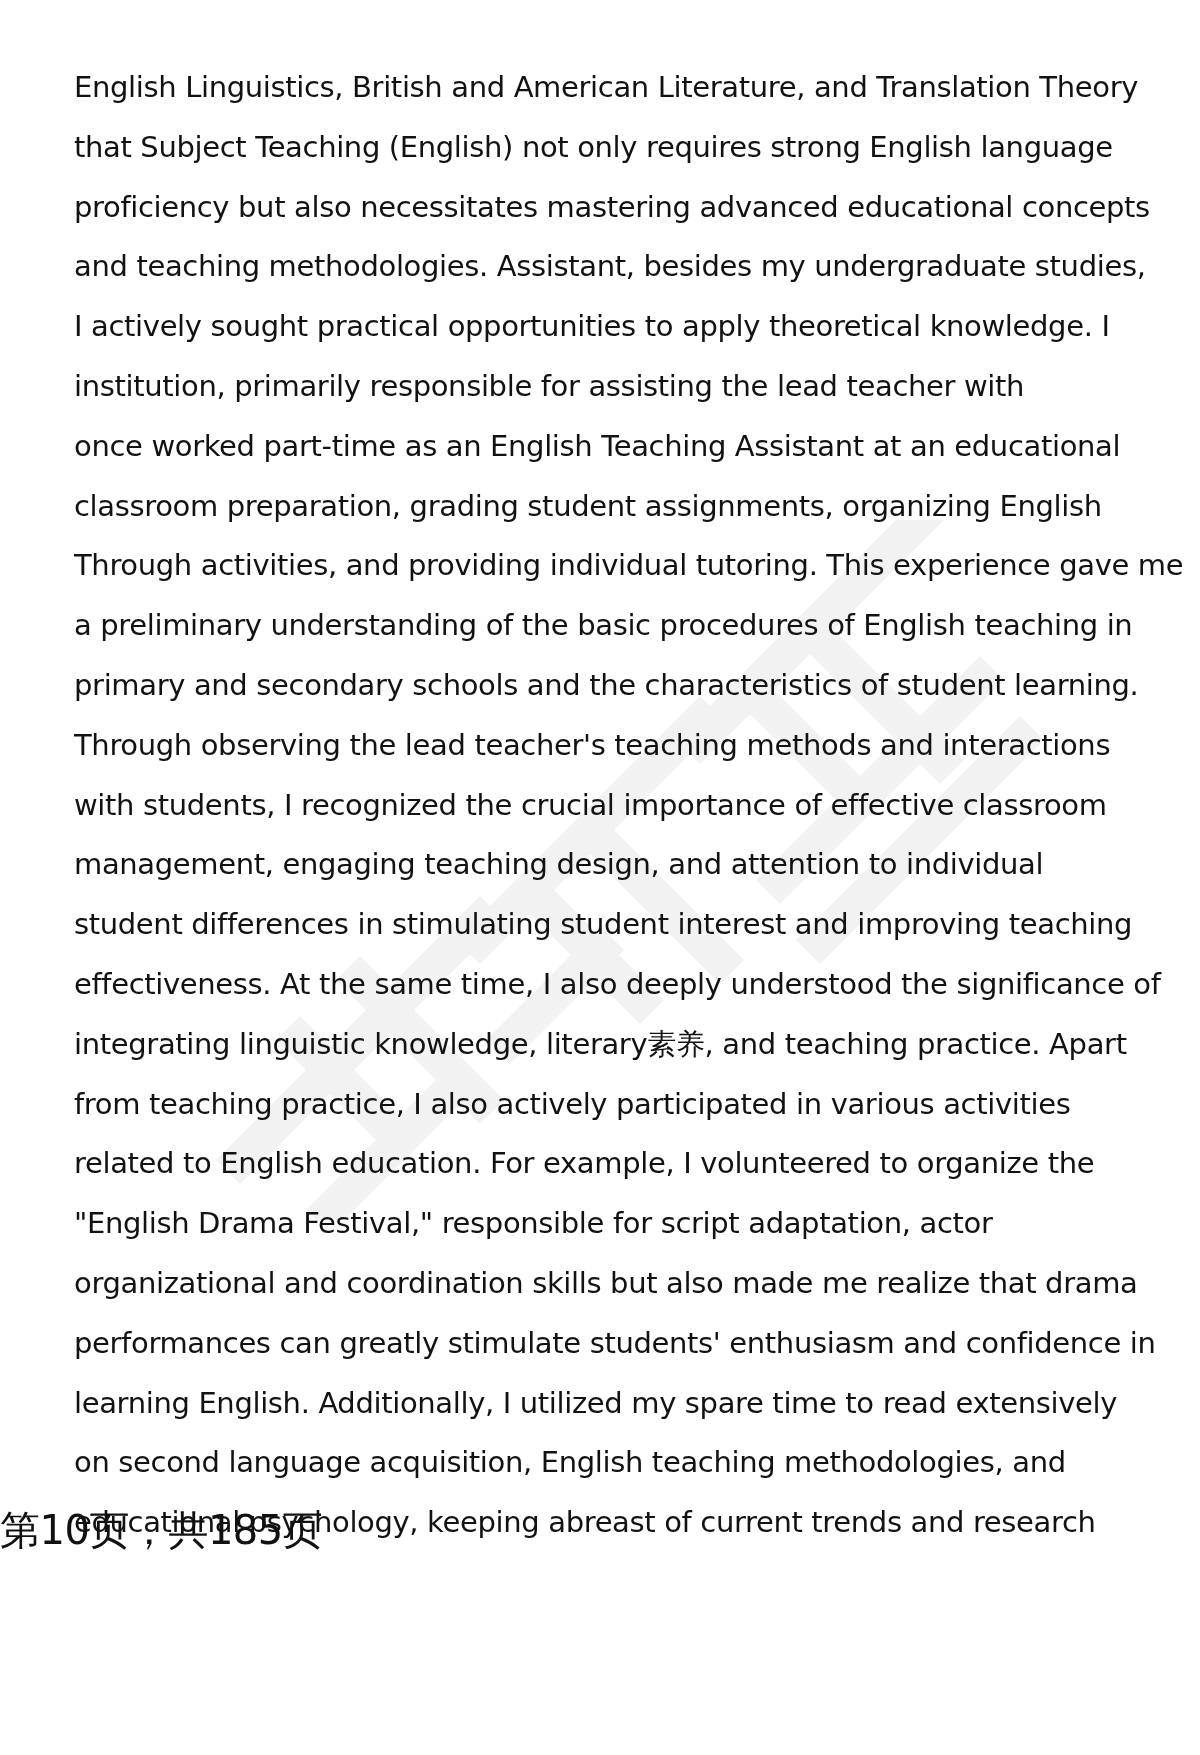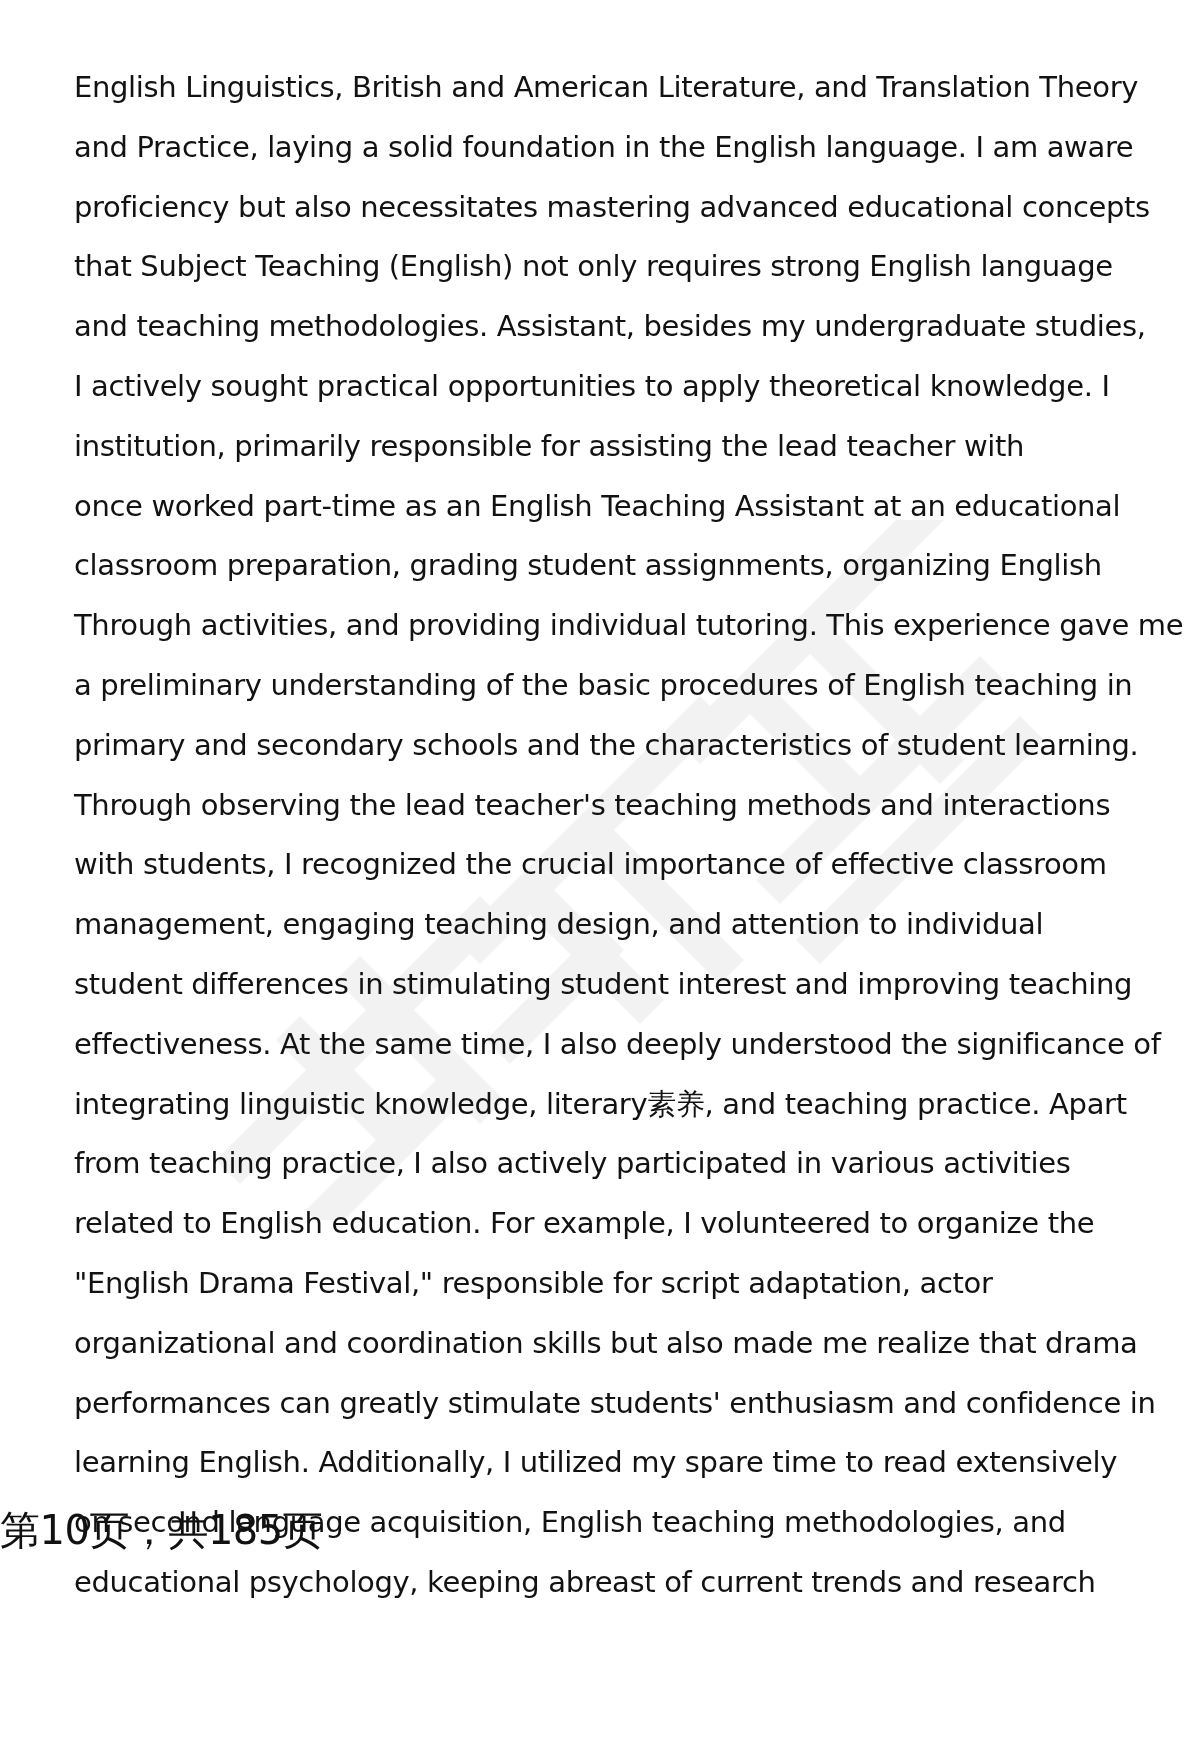--- a/index.html
+++ b/index.html
@@ -67,23 +67,22 @@
       <path d="M60 640 L300 400 M120 520 L220 620 M180 460 L300 580"></path>
       <path d="M300 420 L520 200 M360 380 L460 480 M420 320 L540 440"></path>
       <path d="M520 220 L760 -20 M580 180 L680 280 M640 120 L760 240"></path>
       <path d="M150 690 L260 580 M330 520 L420 430"></path>
       <path d="M600 360 L800 160 M640 420 L840 220"></path>
     </g>
   </svg>
 
   <div class="body-text">
     <span class="line">English Linguistics, British and American Literature, and Translation Theory</span>
-    <span class="line">and Practice, laying a solid foundation in the English language. I am aware</span>
+    <span class="line">that Subject Teaching (English) not only requires strong English language</span>
     <span class="line">proficiency but also necessitates mastering advanced educational concepts</span>
-    <span class="line">that Subject Teaching (English) not only requires strong English language</span>
     <span class="line">and teaching methodologies. Assistant, besides my undergraduate studies,</span>
     <span class="line">I actively sought practical opportunities to apply theoretical knowledge. I</span>
     <span class="line">institution, primarily responsible for assisting the lead teacher with</span>
     <span class="line">once worked part-time as an English Teaching Assistant at an educational</span>
     <span class="line">classroom preparation, grading student assignments, organizing English</span>
     <span class="line">Through activities, and providing individual tutoring. This experience gave me</span>
     <span class="line">a preliminary understanding of the basic procedures of English teaching in</span>
     <span class="line">primary and secondary schools and the characteristics of student learning.</span>
     <span class="line">Through observing the lead teacher's teaching methods and interactions</span>
     <span class="line">with students, I recognized the crucial importance of effective classroom</span>

